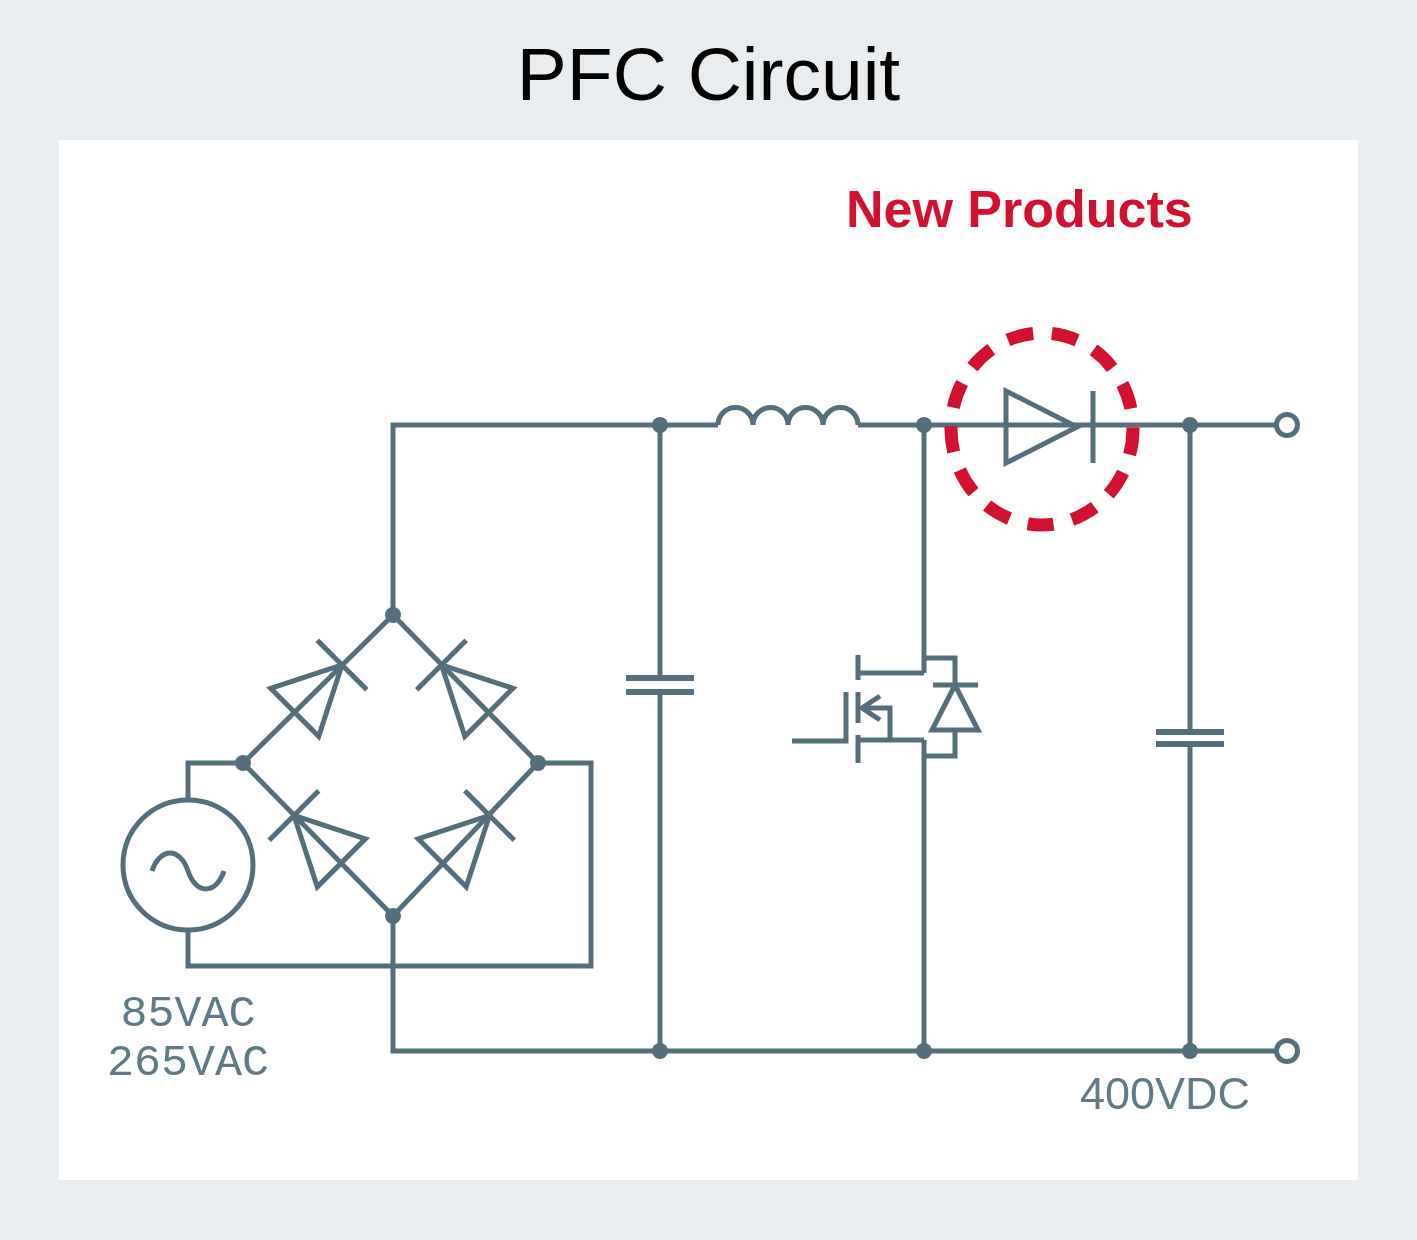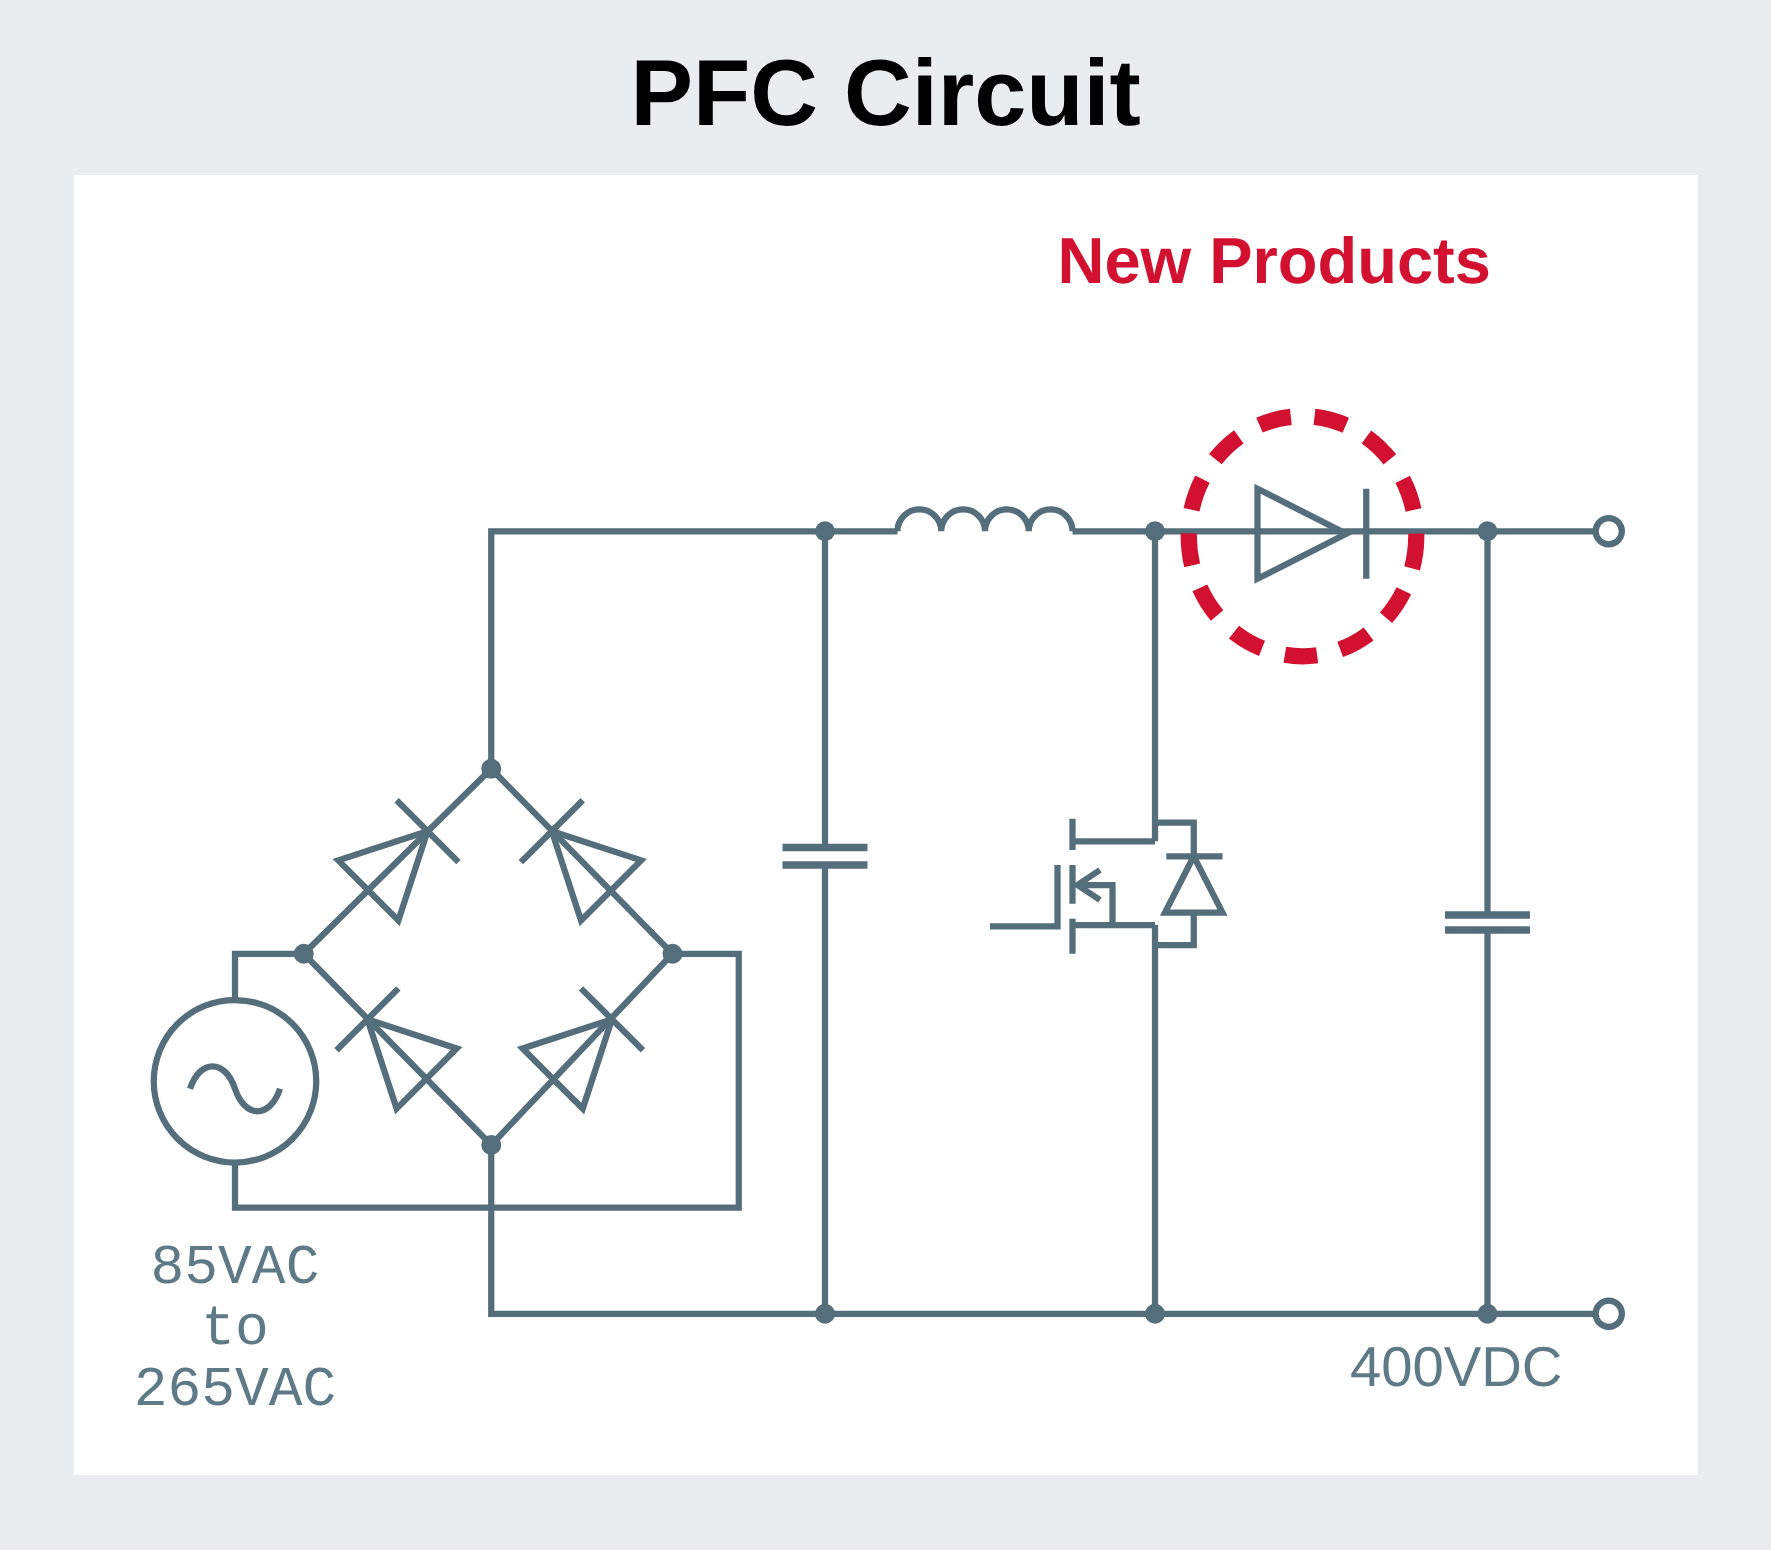--- a/index.html
+++ b/index.html
@@ -7,21 +7,21 @@
     --label:#5f7a87; --accent_red:#d2102f; --title:#000000;
   }
   html,body{margin:0;padding:0;}
   body{
     width:1417px;height:1240px;position:relative;overflow:hidden;
     background:var(--background);
     font-family:"Liberation Sans","DejaVu Sans",sans-serif;
   }
   .title{
     position:absolute;left:0;top:33px;width:1417px;
-    text-align:center;font-size:75px;font-weight:bold;color:var(--title);
+    text-align:center;font-size:75px;font-weight:normal;color:var(--title);
     line-height:82px;letter-spacing:0px;
   }
   .canvas{
     position:absolute;left:59px;top:140px;width:1299px;height:1040px;
     background:var(--canvas);
   }
   svg.circuit{position:absolute;left:0;top:0;width:1417px;height:1240px;}
   .annotation{
     position:absolute;left:846px;top:176px;width:400px;
     text-align:left;color:var(--accent_red);
@@ -150,17 +150,16 @@
     <circle class="terminal" cx="1287" cy="1051" r="10.5"></circle>
   </g>
 </svg>
 
 <div class="annotation">
   <div>New Products</div>
 </div>
 
 <div class="input-label">
   <div>85VAC</div>
-  <div>to</div>
   <div>265VAC</div>
 </div>
 
 <div class="output-label">400VDC</div>
 
 </body></html>

